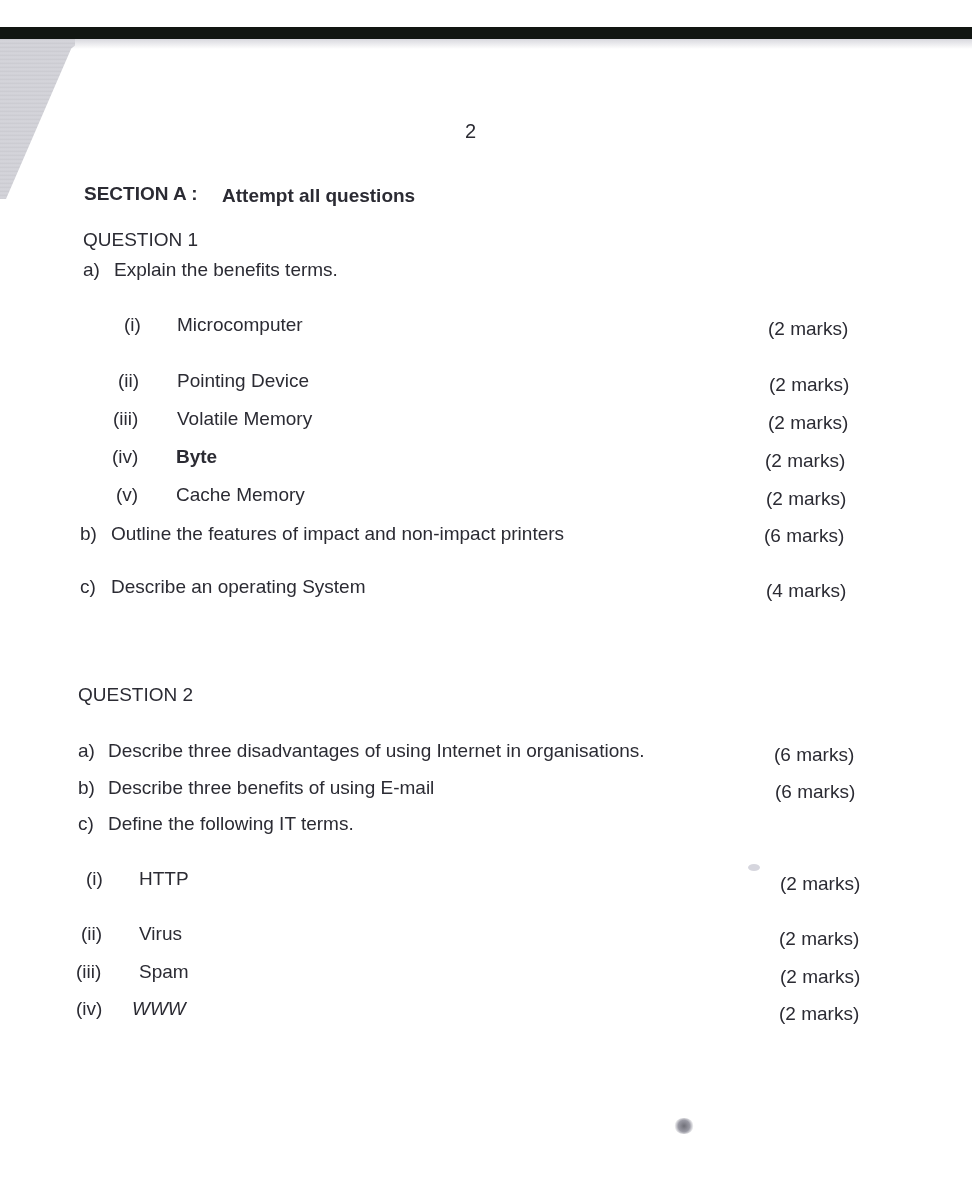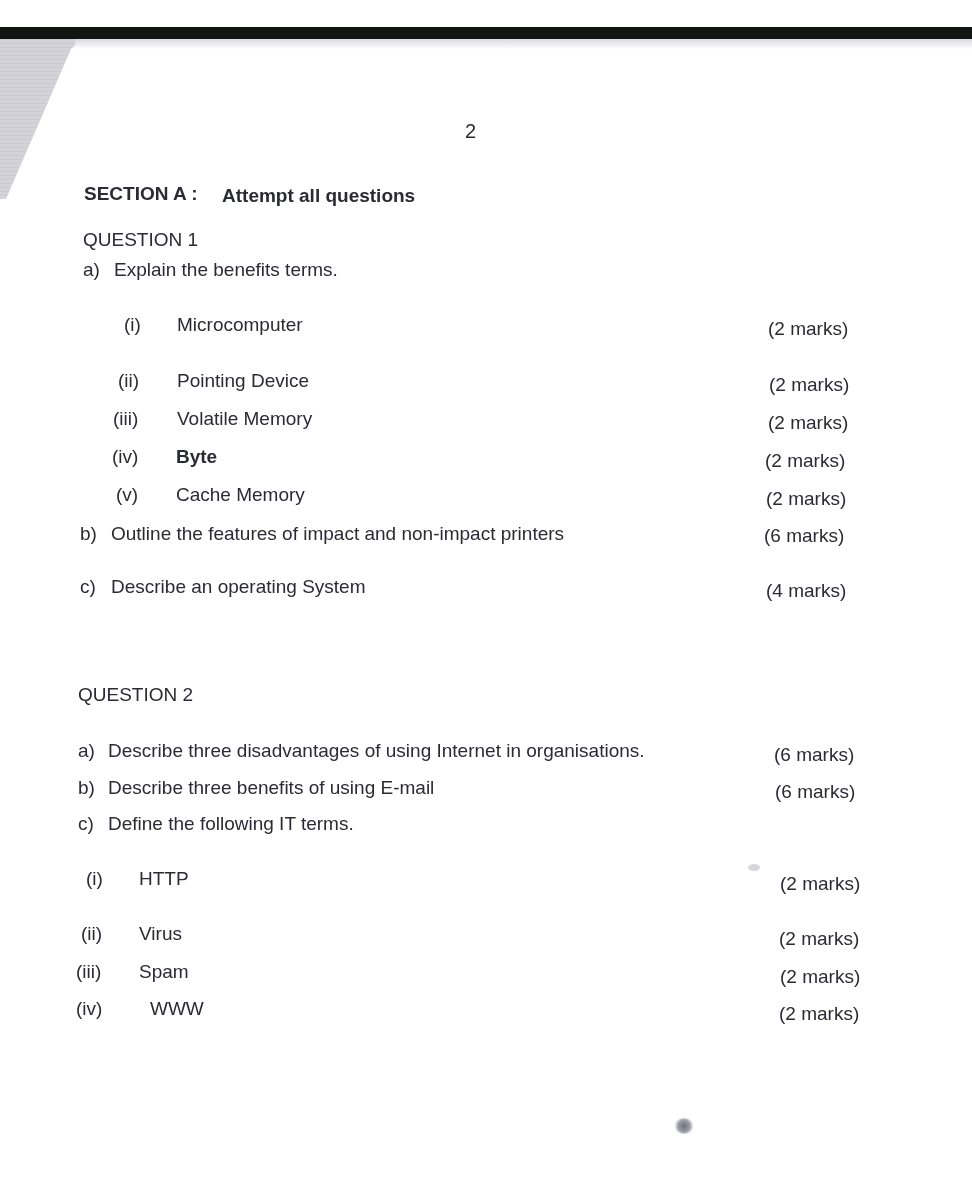--- a/index.html
+++ b/index.html
@@ -126,17 +126,17 @@
 
 <div class="text" style="left:35px; top:924px;">(ii)</div>
 <div class="text" style="left:93px; top:924px;">Virus</div>
 <div class="text" style="left:733px; top:929px;">(2 marks)</div>
 
 <div class="text" style="left:30px; top:962px;">(iii)</div>
 <div class="text" style="left:93px; top:962px;">Spam</div>
 <div class="text" style="left:734px; top:967px;">(2 marks)</div>
 
 <div class="text" style="left:30px; top:999px;">(iv)</div>
-<div class="text" style="left:104px; top:999px;">WWW</div>
+<div class="text" style="left:86px; top:999px;font-style:italic;">WWW</div>
 <div class="text" style="left:733px; top:1004px;">(2 marks)</div>
 
 <div class="smudge"></div>
 <div class="smudge2"></div>
 
 </body></html>

